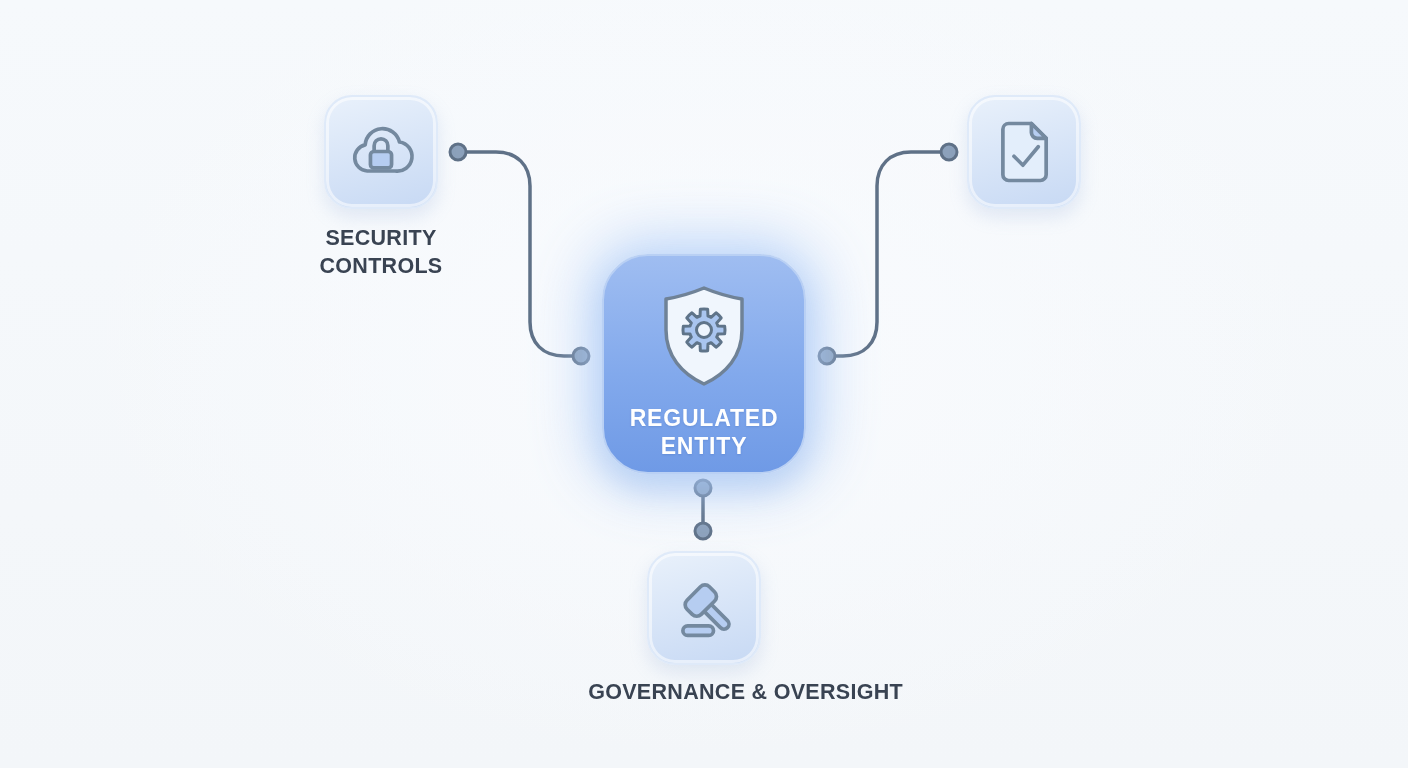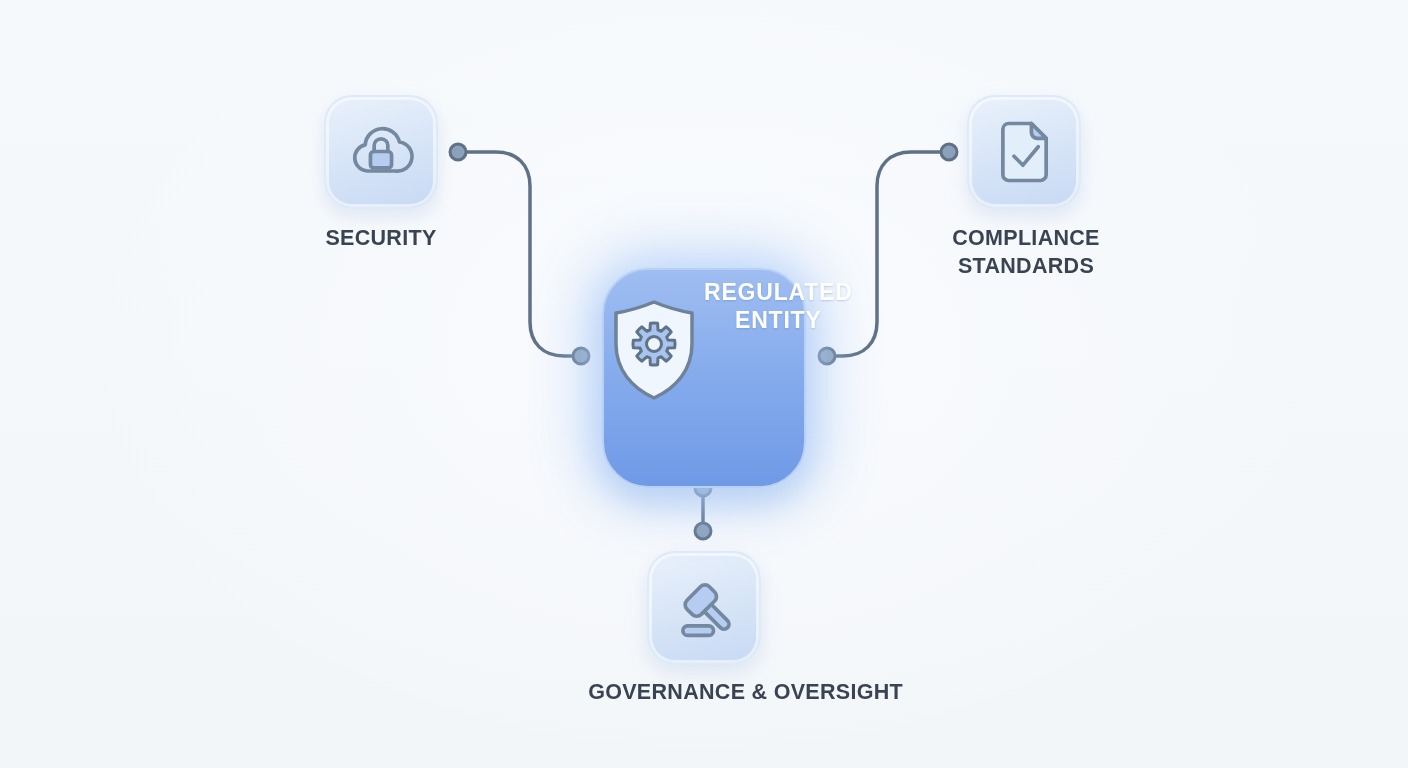--- a/index.html
+++ b/index.html
@@ -34,25 +34,25 @@
   .satellite{
     position:absolute;width:114px;height:114px;border-radius:28px;
     background:linear-gradient(165deg, var(--satellite-fill-top) 0%, var(--satellite-fill-bottom) 100%);
     border:2px solid var(--satellite-border);
     box-shadow:0 0 0 3px rgba(255,255,255,0.55) inset, 0 8px 18px rgba(140,170,215,0.22);
     display:flex;align-items:center;justify-content:center;
   }
   .satellite svg{display:block;}
 
   .center-node{
-    position:absolute;left:602px;top:268px;width:204px;height:220px;border-radius:46px;
+    position:absolute;left:602px;top:254px;width:204px;height:220px;border-radius:46px;
     background:linear-gradient(180deg, var(--center-fill-top) 0%, #82a9ec 55%, var(--center-fill-bottom) 100%);
     border:2px solid var(--center-border);
     box-shadow:0 0 55px 14px rgba(176,206,248,0.85), 0 14px 28px rgba(120,160,220,0.30);
-    display:flex;flex-direction:row;align-items:flex-start;
+    display:flex;flex-direction:column;align-items:center;
   }
   .center-node .shield-wrap{margin-top:26px;}
   .center-label{
     margin-top:8px;text-align:center;color:var(--center-label-text);
     font-size:23px;font-weight:700;letter-spacing:0.8px;line-height:28px;
     text-shadow:0 1px 2px rgba(60,100,170,0.25);
   }
 
   .node-label{
     position:absolute;text-align:center;color:var(--label-text);
@@ -87,32 +87,29 @@
 
   <div class="satellite" style="left:324px;top:95px;">
     <svg width="76" height="76" viewBox="0 0 72 72">
       <path class="icon-shape icon-nofill" d="M 23 54 a 12.5 12.5 0 0 1 -2 -24.7 A 16.5 16.5 0 0 1 53.5 26.5 A 12.8 12.8 0 0 1 49.5 54 Z"></path>
       <path class="icon-shape icon-nofill" d="M 29.5 35.5 v -5.5 a 6.5 6.5 0 0 1 13 0 v 5.5"></path>
       <rect class="icon-shape icon-fill" x="26" y="35.5" width="20" height="15.5" rx="3.2"></rect>
     </svg>
   </div>
   <div class="node-label label-security">
     <span>SECURITY</span>
+    <span>CONTROLS</span>
   </div>
 
   <div class="satellite" style="left:967px;top:95px;">
     <svg width="76" height="76" viewBox="0 0 72 72">
       <path class="icon-shape icon-paper" d="M 21.5 9 H 43 L 57 23 V 57.5 a 5.5 5.5 0 0 1 -5.5 5.5 h -30 a 5.5 5.5 0 0 1 -5.5 -5.5 v -43 a 5.5 5.5 0 0 1 5.5 -5.5 Z"></path>
       <path class="icon-shape icon-fill" d="M 43 9 v 8.5 a 5.5 5.5 0 0 0 5.5 5.5 H 57 Z"></path>
       <path class="icon-shape icon-nofill" d="M 26.5 40 l 8.5 8.5 L 49.5 31"></path>
     </svg>
-  </div>
-  <div class="node-label label-compliance">
-    <span>COMPLIANCE</span>
-    <span>STANDARDS</span>
   </div>
 
   <div class="satellite" style="left:647px;top:551px;">
     <svg width="76" height="76" viewBox="0 0 72 72">
       <g transform="translate(33,29)">
         <rect class="icon-shape icon-fill" x="3" y="-4.5" width="33" height="9.5" rx="4.75" transform="rotate(45)"></rect>
         <rect class="icon-shape icon-fill" x="-15" y="-9.5" width="30" height="19" rx="6" transform="rotate(-45)"></rect>
       </g>
       <rect class="icon-shape icon-fill" x="16" y="53" width="29" height="9" rx="4.5"></rect>
     </svg>

